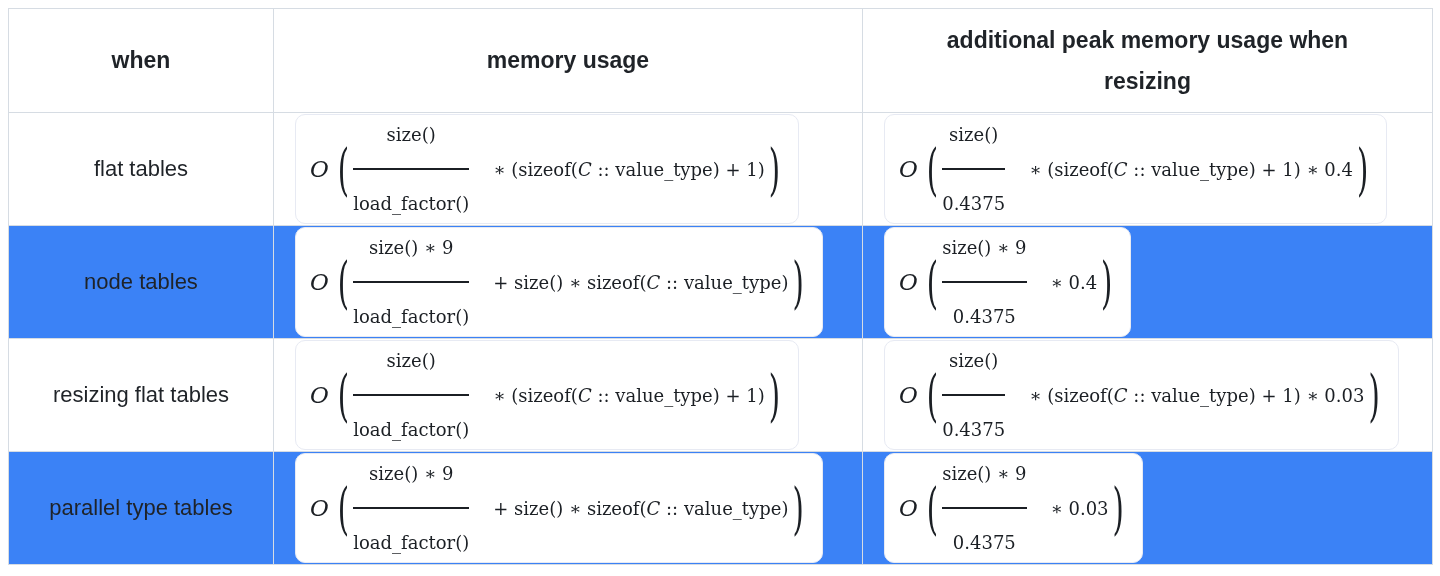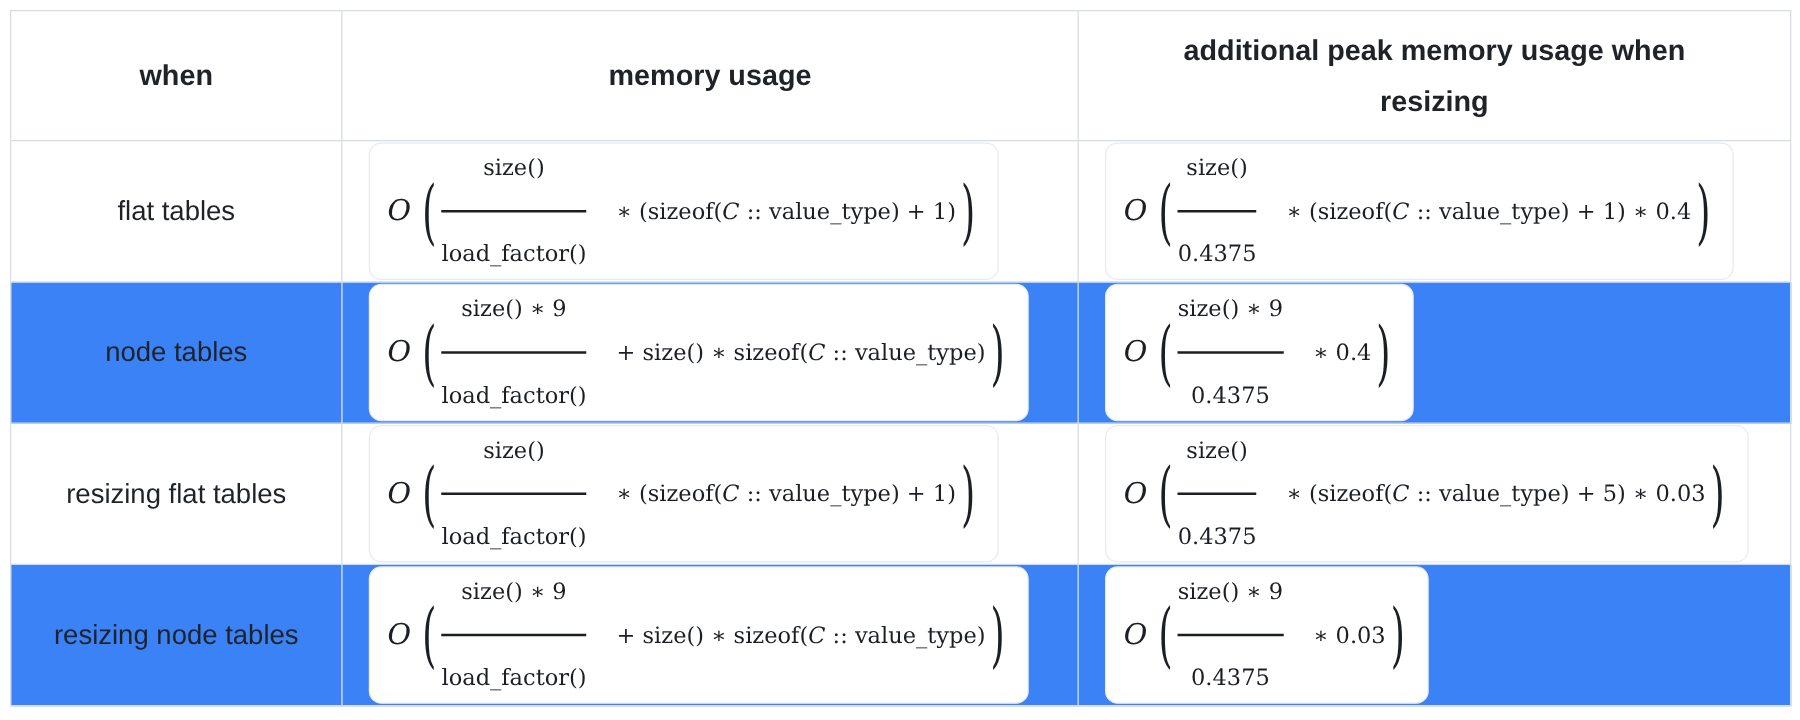--- a/index.html
+++ b/index.html
@@ -185,27 +185,27 @@
       </td>
       <td class="formula-cell">
         <span class="math-box">
             <span class="f-O">O</span>
             <span class="f-paren">(</span>
             <span class="f-frac">
               <span class="f-num">size()</span>
               <span class="f-bar"></span>
               <span class="f-den">0.4375</span>
             </span>
-            <span class="f-tail"><span>∗ (sizeof(</span><span class="f-var">C</span><span> :: value_type) + 5) ∗ 0.03</span></span>
+            <span class="f-tail"><span>∗ (sizeof(</span><span class="f-var">C</span><span> :: value_type) + 1) ∗ 0.03</span></span>
             <span class="f-paren">)</span>
           </span>
       </td>
     </tr>
     <tr class="striped">
-      <td class="type-cell">resizing node tables</td>
+      <td class="type-cell">parallel type tables</td>
       <td class="formula-cell">
         <span class="math-box">
             <span class="f-O">O</span>
             <span class="f-paren">(</span>
             <span class="f-frac">
               <span class="f-num">size() ∗ 9</span>
               <span class="f-bar"></span>
               <span class="f-den">load_factor()</span>
             </span>
             <span class="f-tail"><span>+ size() ∗ sizeof(</span><span class="f-var">C</span><span> :: value_type)</span></span>

